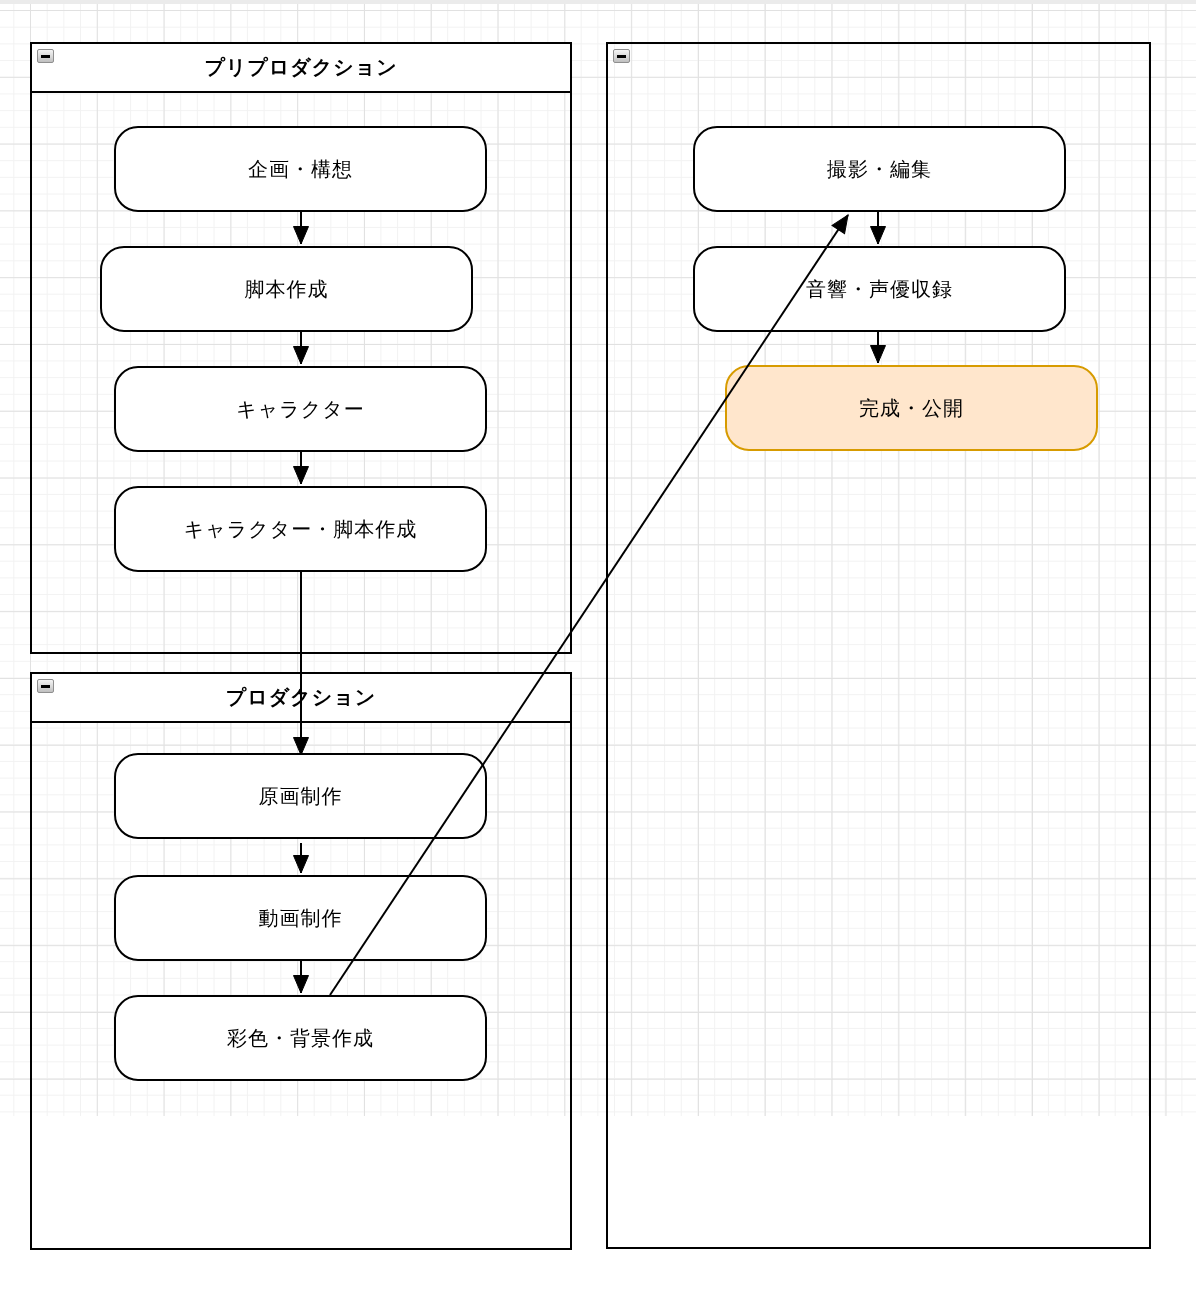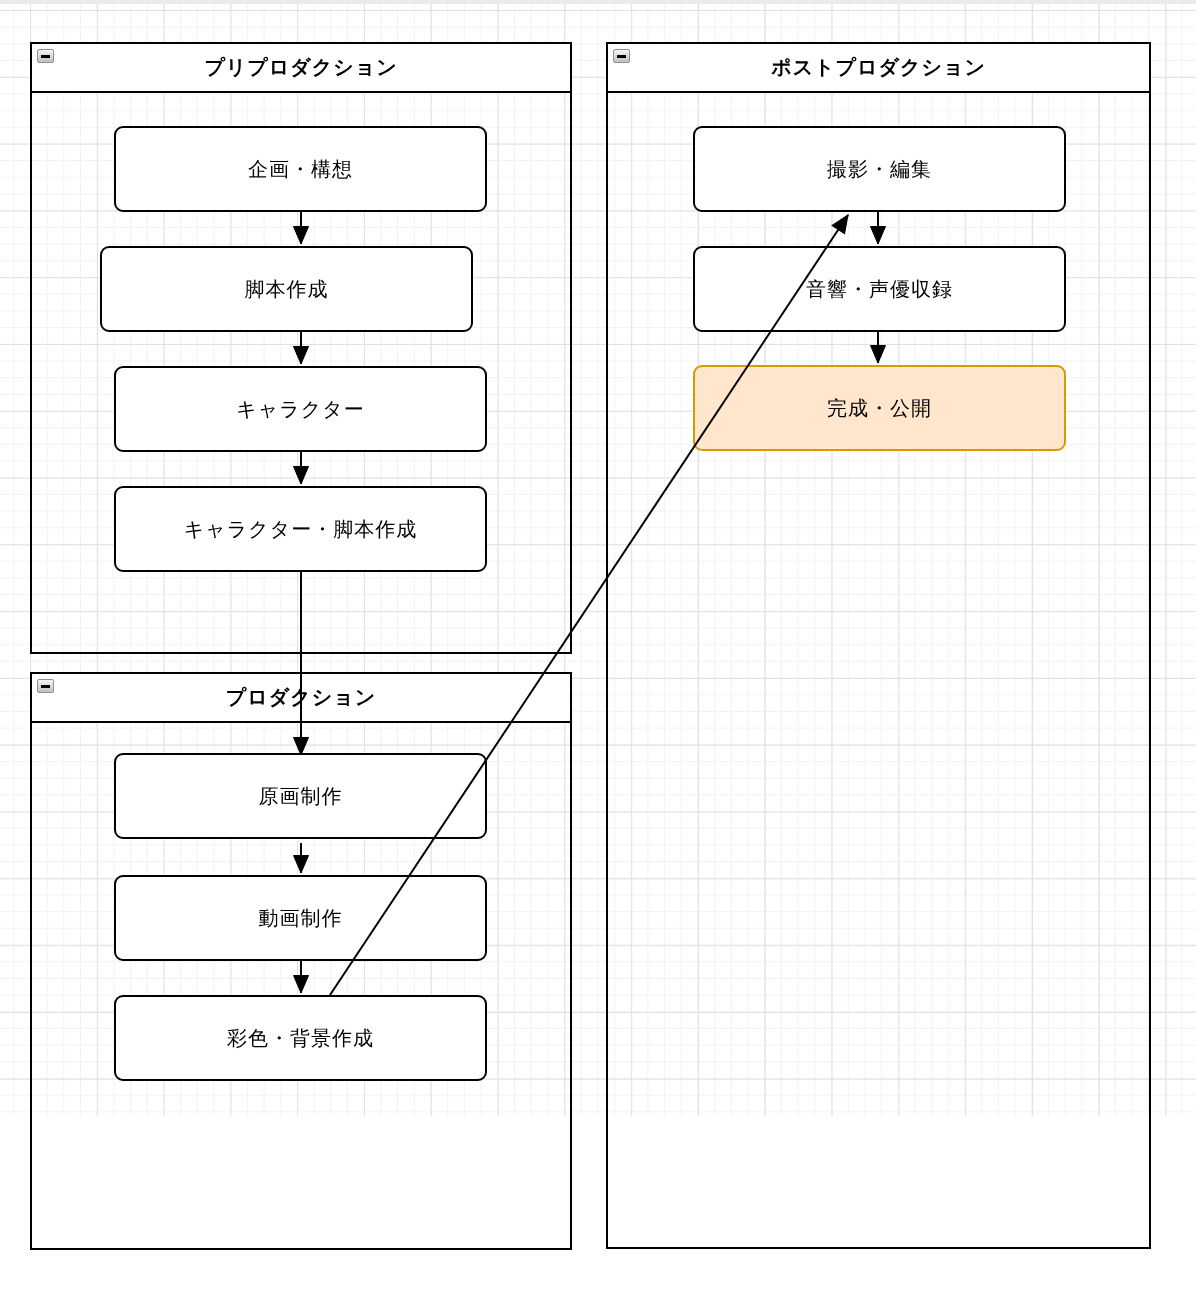--- a/index.html
+++ b/index.html
@@ -42,25 +42,25 @@
   .collapse-btn{
     position:absolute;left:5px;top:5px;width:17px;height:14px;
     background:linear-gradient(180deg,#f5f5f5 0%,#d9d9d9 55%,#bfbfbf 100%);
     border:1px solid #8f8f8f;border-radius:2px;padding:0;margin:0;
     display:flex;align-items:center;justify-content:center;cursor:pointer;
   }
   .minus{display:block;width:9px;height:3px;background:#000;}
   .node{
     position:absolute;width:373px;height:86px;box-sizing:border-box;
     background:var(--node-fill);border:2px solid var(--node-stroke);
-    border-radius:9px;display:flex;align-items:center;justify-content:center;
+    border-radius:24px;display:flex;align-items:center;justify-content:center;
     z-index:2;
   }
   .node--highlight{
-    background:var(--highlight-fill);border-color:var(--highlight-stroke);
+    background:var(--highlight-fill);border-color:var(--highlight-stroke);margin-left:32px;
   }
   .node-label{font-size:20px;color:#000;letter-spacing:1px;white-space:nowrap;}
   .edges{position:absolute;left:0;top:0;z-index:3;pointer-events:none;}
   .edge{stroke:var(--arrow);stroke-width:2;}
 </style>
 </head>
 <body>
 
 <div class="canvas">
   <div class="top-edge"></div>
@@ -77,23 +77,20 @@
   <div class="lane" style="left:30px;top:672px;width:542px;height:578px">
     <div class="lane-header">
       <span class="lane-title">プロダクション</span>
     </div>
     <button class="collapse-btn">
       <span class="minus"></span>
     </button>
   </div>
 
   <div class="lane" style="left:606px;top:42px;width:545px;height:1207px">
-    <div class="lane-header">
-      <span class="lane-title">ポストプロダクション</span>
-    </div>
     <button class="collapse-btn">
       <span class="minus"></span>
     </button>
   </div>
 
   <div class="node" style="left:114px;top:126px">
     <span class="node-label">企画・構想</span>
   </div>
   <div class="node" style="left:100px;top:246px">
     <span class="node-label">脚本作成</span>

